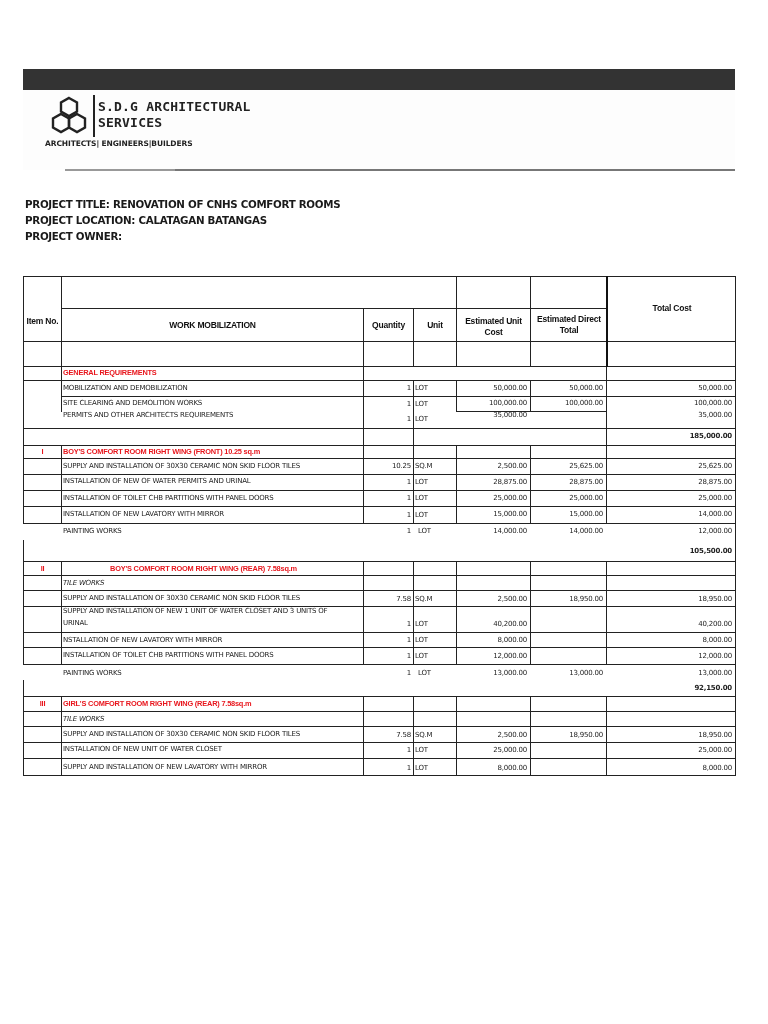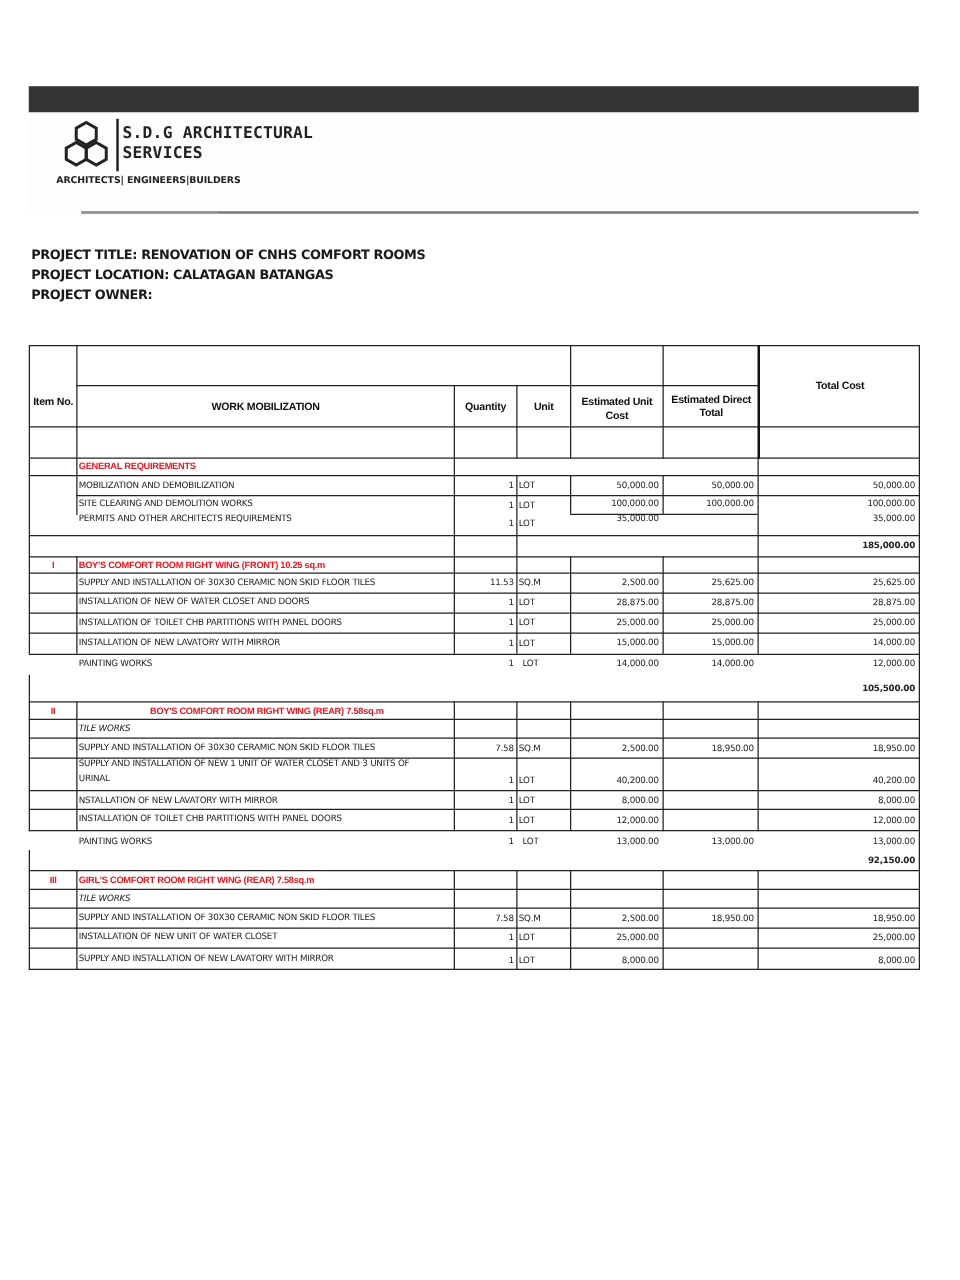--- a/index.html
+++ b/index.html
@@ -126,28 +126,28 @@
   <div class="hline" style="left:23px;top:490px;width:713px;"></div>
   <div class="hline" style="left:23px;top:506px;width:713px;"></div>
   <div class="hline" style="left:23px;top:523px;width:713px;"></div>
   <div class="hline" style="left:23px;top:561px;width:713px;"></div>
 
   <div class="txt red" style="left:24px;top:447px;width:37px;text-align:center;">I</div>
   <div class="txt red" style="left:63px;top:447px;">BOY'S COMFORT ROOM RIGHT WING (FRONT)  10.25 sq.m</div>
 
   <div>
     <div class="txt" style="left:63px;top:462px;">SUPPLY AND INSTALLATION OF 30X30 CERAMIC NON SKID FLOOR TILES</div>
-    <div class="txt num" style="left:364px;top:462px;width:47px;">11.53</div>
+    <div class="txt num" style="left:364px;top:462px;width:47px;">10.25</div>
     <div class="txt" style="left:415px;top:462px;">SQ.M</div>
     <div class="txt num" style="left:457px;top:462px;width:70px;">2,500.00</div>
     <div class="txt num" style="left:531px;top:462px;width:72px;">25,625.00</div>
     <div class="txt num" style="left:608px;top:462px;width:124px;">25,625.00</div>
   </div>
   <div>
-    <div class="txt" style="left:63px;top:477px;">INSTALLATION OF NEW   OF WATER CLOSET AND DOORS</div>
+    <div class="txt" style="left:63px;top:477px;">INSTALLATION OF NEW   OF WATER PERMITS AND URINAL</div>
     <div class="txt num" style="left:364px;top:478px;width:47px;">1</div>
     <div class="txt" style="left:415px;top:478px;">LOT</div>
     <div class="txt num" style="left:457px;top:478px;width:70px;">28,875.00</div>
     <div class="txt num" style="left:531px;top:478px;width:72px;">28,875.00</div>
     <div class="txt num" style="left:608px;top:478px;width:124px;">28,875.00</div>
   </div>
   <div>
     <div class="txt" style="left:63px;top:494px;">INSTALLATION OF TOILET CHB PARTITIONS WITH PANEL DOORS</div>
     <div class="txt num" style="left:364px;top:494px;width:47px;">1</div>
     <div class="txt" style="left:415px;top:494px;">LOT</div>
@@ -184,21 +184,21 @@
   <div class="vline" style="left:23px;top:680px;height:16px;"></div>
   <div class="hline" style="left:23px;top:575px;width:713px;"></div>
   <div class="hline" style="left:23px;top:590px;width:713px;"></div>
   <div class="hline" style="left:23px;top:606px;width:713px;"></div>
   <div class="hline" style="left:23px;top:632px;width:713px;"></div>
   <div class="hline" style="left:23px;top:647px;width:713px;"></div>
   <div class="hline" style="left:23px;top:664px;width:713px;"></div>
   <div class="hline" style="left:23px;top:696px;width:713px;"></div>
 
   <div class="txt red" style="left:24px;top:564px;width:37px;text-align:center;">II</div>
-  <div class="txt red" style="left:76px;top:564px;padding-left:44px;">BOY'S COMFORT ROOM RIGHT WING  (REAR) 7.58sq.m</div>
+  <div class="txt red" style="left:66px;top:564px;padding-left:44px;">BOY'S COMFORT ROOM RIGHT WING  (REAR) 7.58sq.m</div>
   <div class="txt ital" style="left:63px;top:579px;">TILE WORKS</div>
 
   <div>
     <div class="txt" style="left:63px;top:594px;">SUPPLY AND INSTALLATION OF 30X30 CERAMIC NON SKID FLOOR TILES</div>
     <div class="txt num" style="left:364px;top:595px;width:47px;">7.58</div>
     <div class="txt" style="left:415px;top:595px;">SQ.M</div>
     <div class="txt num" style="left:457px;top:595px;width:70px;">2,500.00</div>
     <div class="txt num" style="left:531px;top:595px;width:72px;">18,950.00</div>
     <div class="txt num" style="left:608px;top:595px;width:124px;">18,950.00</div>
   </div>

